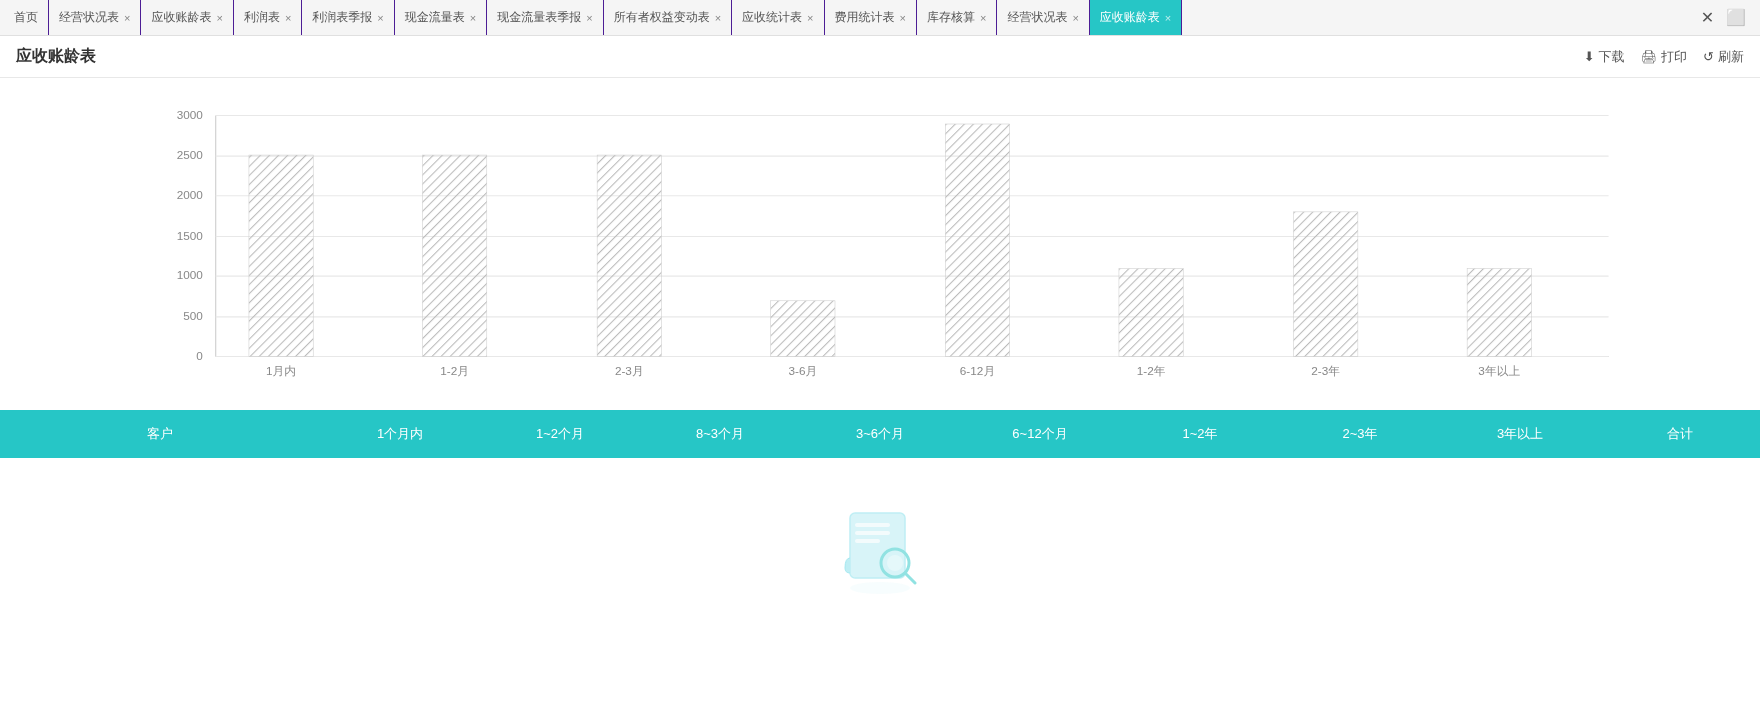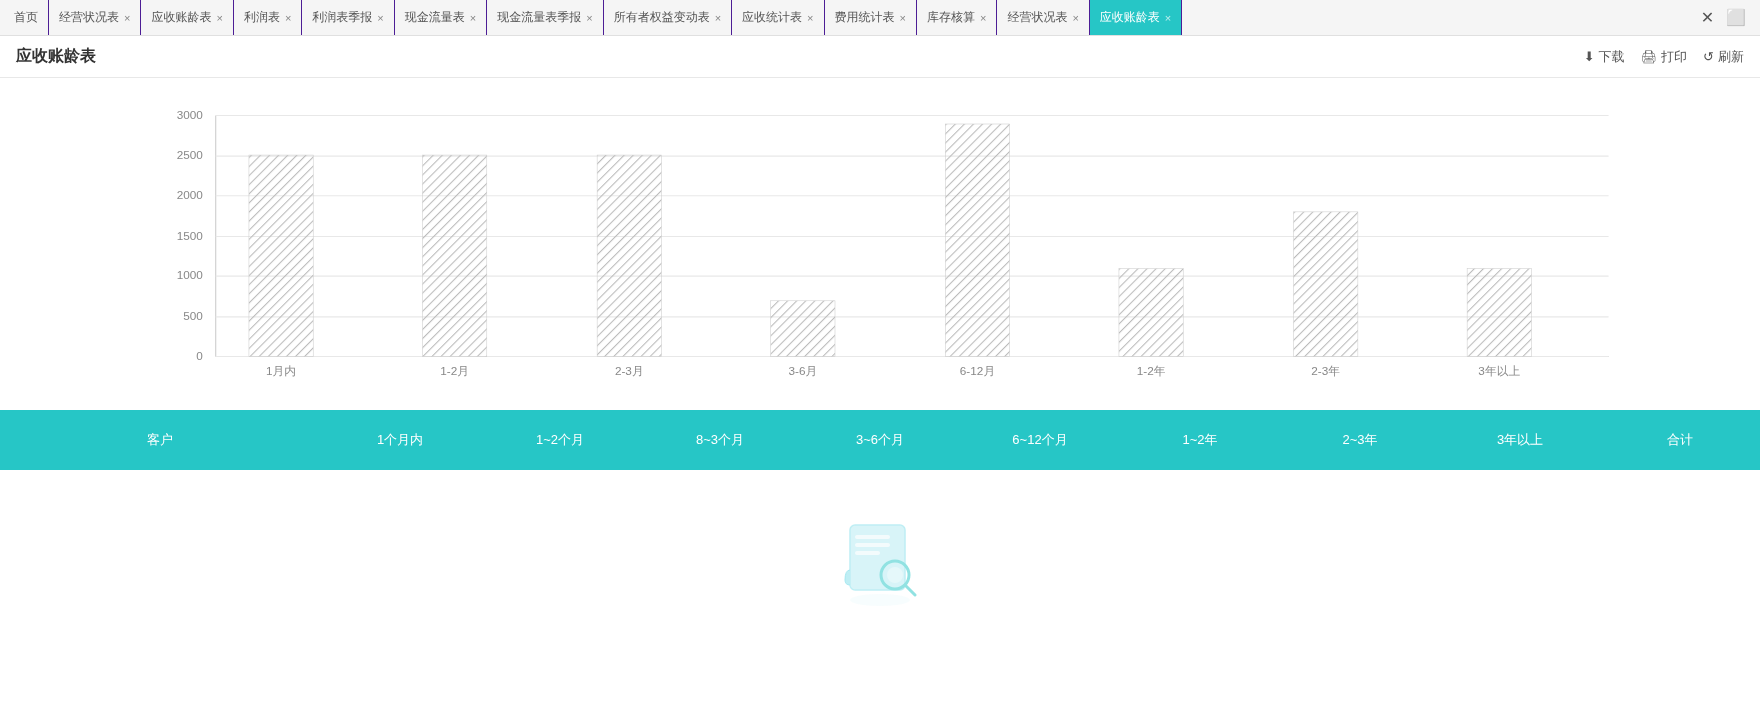--- a/index.html
+++ b/index.html
@@ -104,21 +104,21 @@
       width: 100%;
       height: 100%;
     }
 
     
     .table-header {
       display: grid;
       grid-template-columns: 2fr 1fr 1fr 1fr 1fr 1fr 1fr 1fr 1fr 1fr;
       background: #26c6c6;
       color: #fff;
-      height: 60px;
+      height: 48px;
       align-items: center;
     }
     .th-cell {
       text-align: center;
       font-size: 13px;
       padding: 0 8px;
     }
 
     
     .empty-state {

